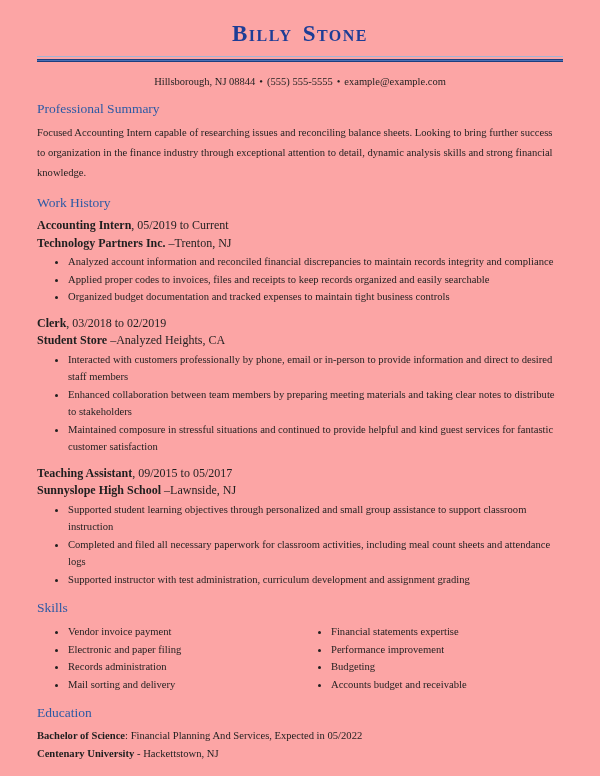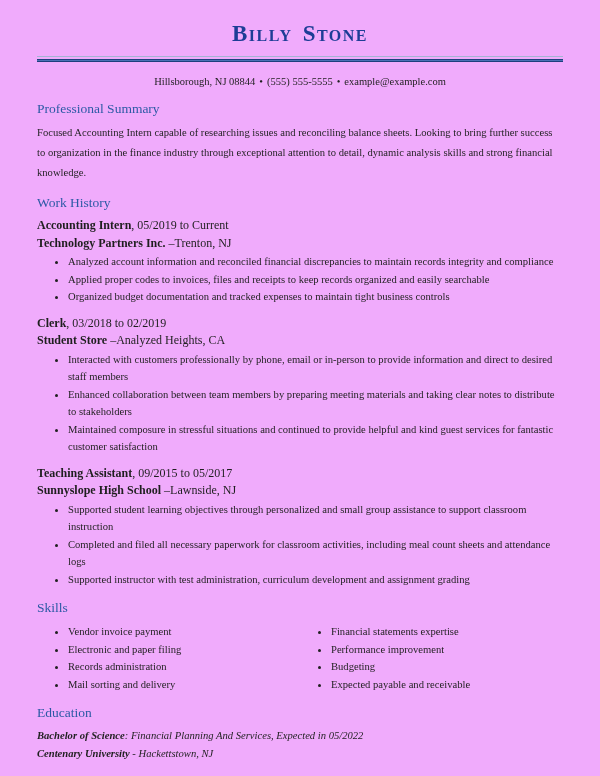--- a/index.html
+++ b/index.html
@@ -10,21 +10,21 @@
     --rule-band-color: #4a70b5;
     --rule-edge-color: #1e3e7e;
   }
   * { box-sizing: border-box; }
   html, body { margin: 0; padding: 0; background: #ffffff; }
   .page {
     width: 600px;
     height: 776px;
     margin: 0 auto;
     padding: 20px 37px 20px 37px;
-    background: #f0abfc;
+    background: #fca5a5;
     overflow: hidden;
     font-family: "Liberation Serif", "DejaVu Serif", serif;
     color: var(--body-color);
   }
   h1.name {
     margin: 0;
     text-align: center;
     font-size: 23px;
     line-height: 27px;
     font-weight: 700;
@@ -75,21 +75,20 @@
     line-height: 17.5px;
     list-style: disc outside;
   }
   ul.blist li { padding-left: 1px; }
   ul.blist li::marker { font-size: 0.85em; }
   .cols { display: flex; align-items: flex-end; }
   .cols ul.blist { flex: 1 1 50%; margin-top: 1px; }
   .edu-line {
     font-size: 10.6px;
     line-height: 17.5px;
-    font-style: italic;
   }
 </style>
 </head>
 <body>
 
 <div class="page">
 
   <h1 class="name">Billy Stone</h1>
 
   <div class="rule">
@@ -151,21 +150,21 @@
       <li>Vendor invoice payment</li>
           <li>Electronic and paper filing</li>
           <li>Records administration</li>
           <li>Mail sorting and delivery</li>
         </ul>
       <ul class="blist">
 
       <li>Financial statements expertise</li>
           <li>Performance improvement</li>
           <li>Budgeting</li>
-          <li>Expected payable and receivable</li>
+          <li>Accounts budget and receivable</li>
         </ul>
     </div>
   </section>
 
   <section>
     <h2 class="sec">Education</h2>
     <div class="edu-line"><span class="b">Bachelor of Science</span><span>: </span><span>Financial Planning And Services, Expected in 05/2022</span></div>
     <div class="edu-line"><span class="b">Centenary University</span><span> - </span><span>Hackettstown, NJ</span></div>
   </section>
 

